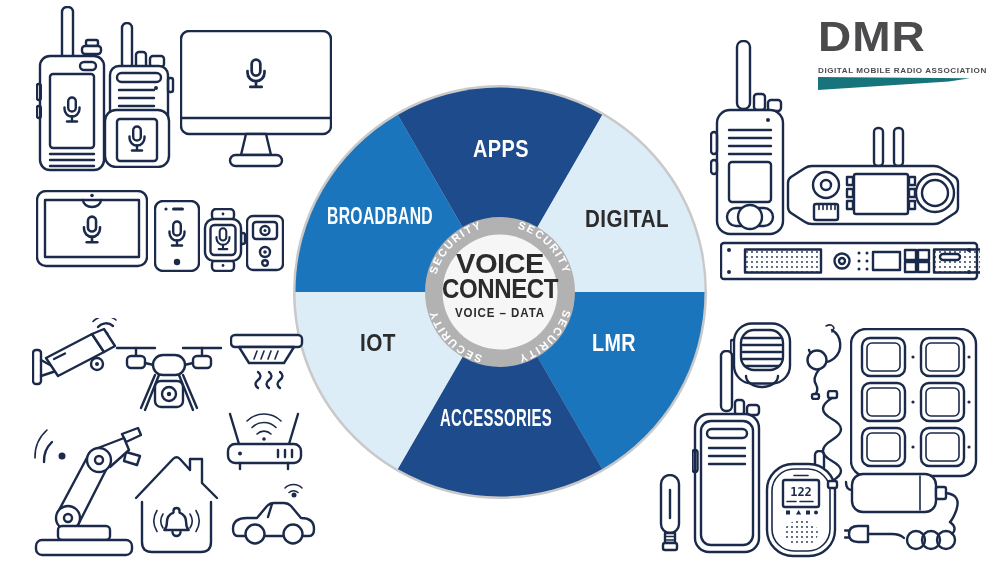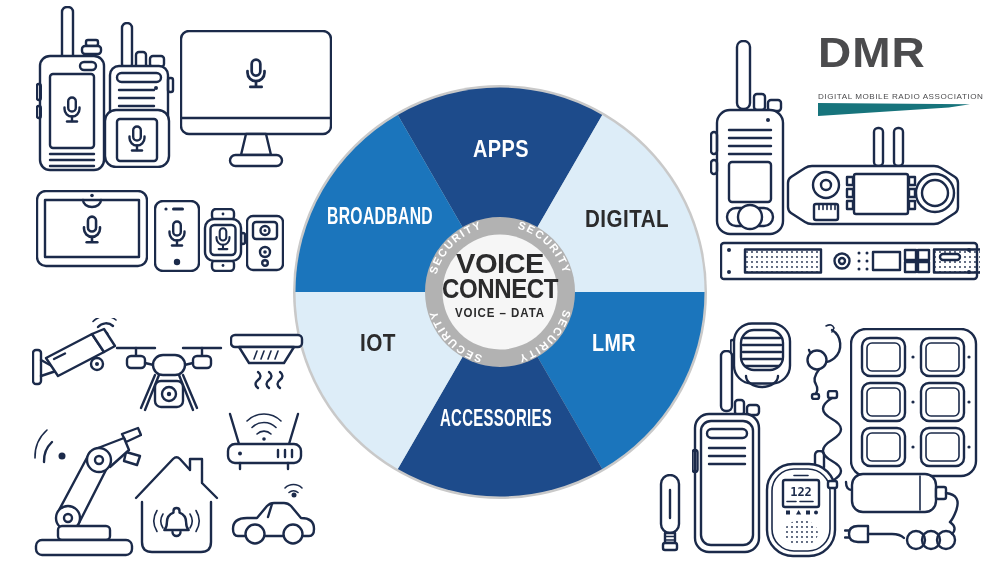--- a/index.html
+++ b/index.html
@@ -11,23 +11,23 @@
   svg.icon{stroke:#1b2a4a;fill:none;stroke-width:2.4;stroke-linecap:round;stroke-linejoin:round;}
   svg.icon .fillw{fill:#ffffff;}
   svg.icon .solid{fill:#1b2a4a;stroke:none;}
   svg.icon .thin{stroke-width:1.6;}
   #wheel{position:absolute;left:288px;top:80px;}
   #wheel text{font-family:"Liberation Sans",sans-serif;font-weight:bold;}
   .seg-label{font-size:23px;letter-spacing:.5px;}
   .ring-label{font-size:11px;letter-spacing:1.6px;fill:#ffffff;}
   .center-title{font-size:27px;letter-spacing:-.5px;}
   .center-sub{font-size:12.5px;letter-spacing:1px;}
-  #dmr-logo{position:absolute;left:818px;top:34px;width:170px;}
+  #dmr-logo{position:absolute;left:818px;top:18px;width:170px;}
   #dmr-name{color:#4b4b4d;font-weight:bold;font-size:46px;line-height:40px;letter-spacing:1px;transform:scaleY(.92);transform-origin:top left;}
-  #dmr-tagline{color:#4b4b4d;font-weight:normal;font-size:8.1px;letter-spacing:.55px;margin-top:18px;white-space:nowrap;}
+  #dmr-tagline{color:#4b4b4d;font-weight:bold;font-size:8.1px;letter-spacing:.55px;margin-top:8px;white-space:nowrap;}
   #dmr-swoosh{width:152px;height:13px;margin-top:2px;background:#17747c;
     clip-path:polygon(0 0,100% 10%,86% 35%,0 100%);}
   .lcd{font-family:"DejaVu Sans Mono",monospace;font-weight:bold;font-size:12px;}
 </style>
 </head>
 <body>
 
 <svg width="0" height="0" style="position:absolute" aria-hidden="true">
   <defs>
     <symbol id="mic" viewBox="0 0 24 30">

